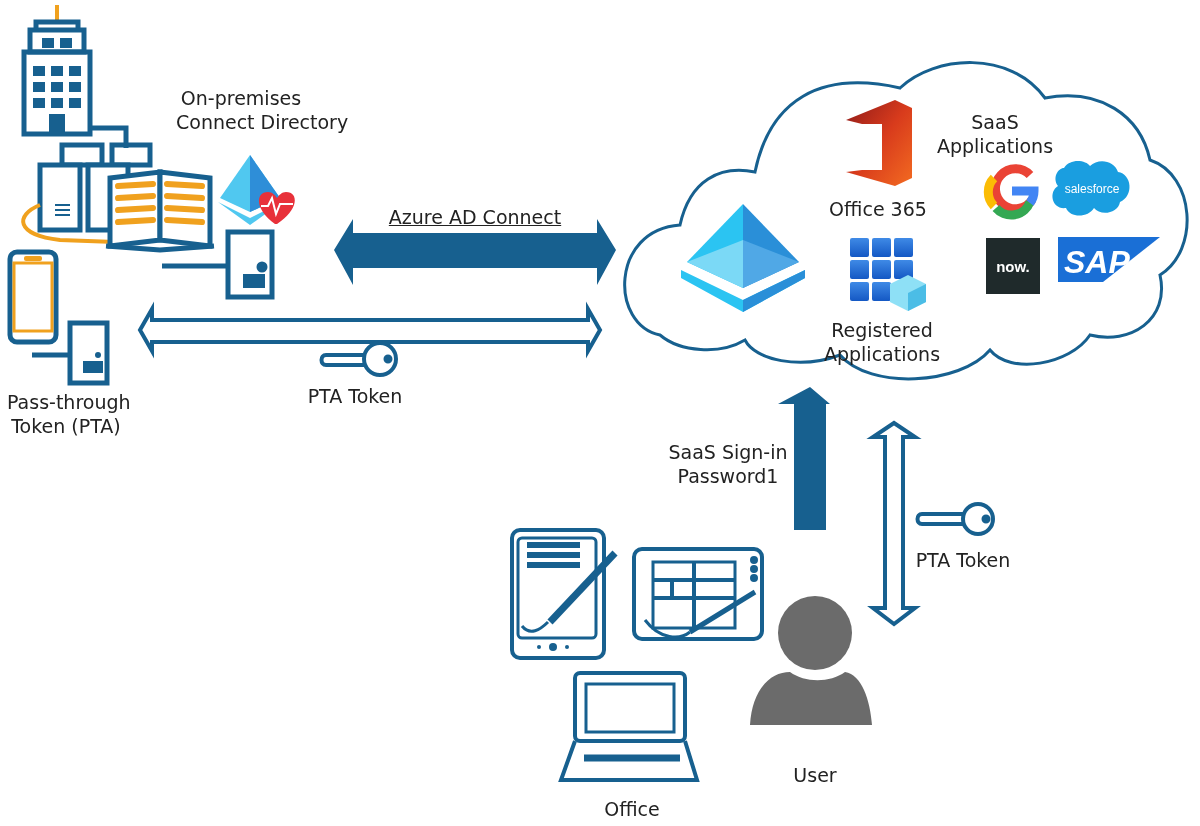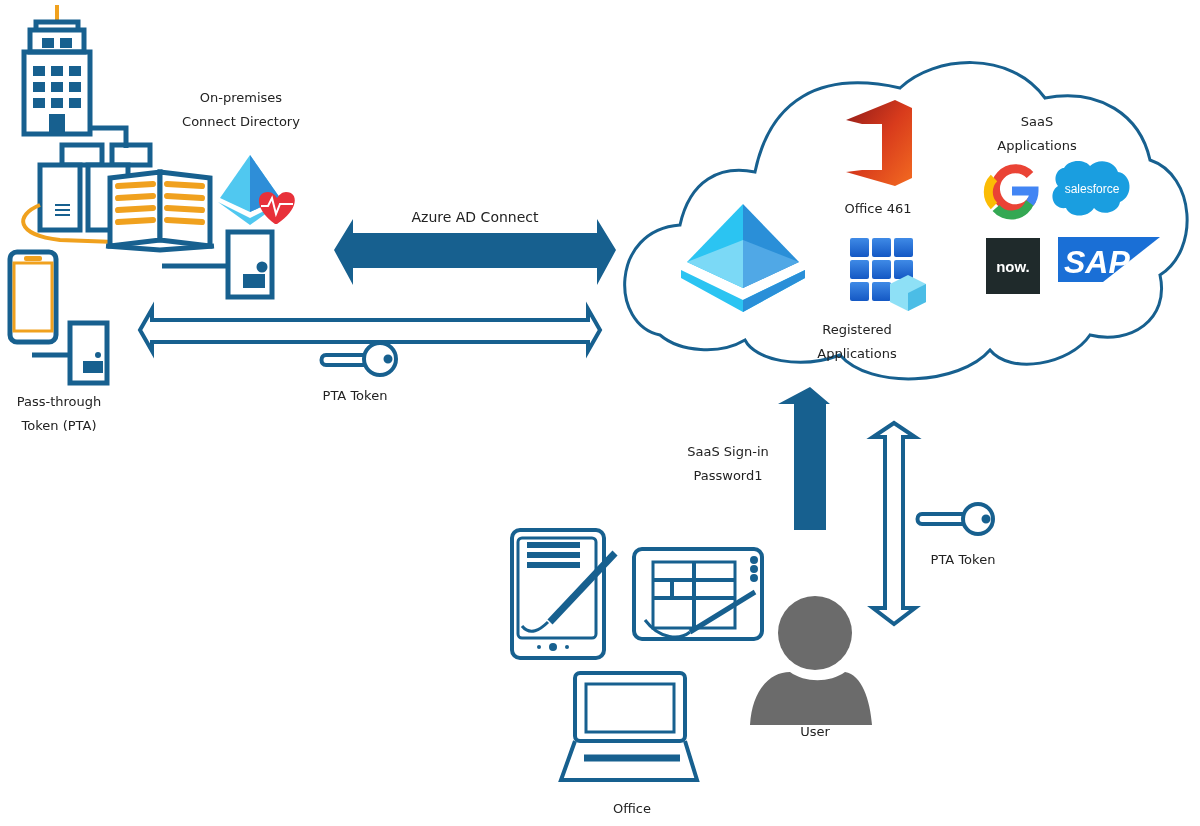--- a/index.html
+++ b/index.html
@@ -1,20 +1,20 @@
 <!DOCTYPE html>
 <html><head>
 <meta charset="utf-8">
 <style>
   html, body { margin:0; padding:0; background:#ffffff; }
   body { width:1200px; height:826px; position:relative; overflow:hidden;
          font-family:"DejaVu Sans", sans-serif; color:#1a1a1a; }
   svg.stage { position:absolute; left:0; top:0; }
-  .lbl { position:absolute; font-size:13px; line-height:24px; text-align:center; white-space:nowrap; color:#222; }
-  .lbl.big { font-size:14px; }
+  .lbl { position:absolute; font-size:19px; line-height:24px; text-align:center; white-space:nowrap; color:#222; }
+  .lbl.big { font-size:19px;text-decoration:underline; }
 </style>
 </head>
 <body>
 
 <svg class="stage" width="1200" height="826" viewBox="0 0 1200 826">
   <defs>
     <linearGradient id="gOffice" x1="0" y1="0" x2="1" y2="1">
       <stop offset="0" stop-color="#8e1a1a"></stop>
       <stop offset="0.5" stop-color="#d83b1c"></stop>
       <stop offset="1" stop-color="#f36b21"></stop>
@@ -210,43 +210,43 @@
     <circle cx="815" cy="633" r="37"></circle>
     <path d="M750 725 C 752 690, 770 672, 790 672 C 805 683, 830 683, 845 672 C 862 675, 870 700, 872 725 Z"></path>
   </g>
 </svg>
 
 <div class="lbl" style="left:176px; top:86px; width:130px;">
   <div>On-premises</div>
   <div>Connect Directory</div>
 </div>
 
-<div class="lbl" style="left:0px; top:390px; width:118px;">
+<div class="lbl" style="left:7px; top:390px; width:118px;">
   <div>Pass-through</div>
   <div>Token (PTA)</div>
 </div>
 
 <div class="lbl big" style="left:370px; top:205px; width:210px;">Azure AD Connect</div>
 
 <div class="lbl" style="left:300px; top:384px; width:110px;">PTA Token</div>
 
-<div class="lbl" style="left:822px; top:197px; width:112px;">Office 461</div>
-
-<div class="lbl" style="left:972px; top:110px; width:130px;">
+<div class="lbl" style="left:822px; top:197px; width:112px;">Office 365</div>
+
+<div class="lbl" style="left:930px; top:110px; width:130px;">
   <div>SaaS</div>
   <div>Applications</div>
 </div>
 
-<div class="lbl" style="left:792px; top:318px; width:130px;">
+<div class="lbl" style="left:817px; top:318px; width:130px;">
   <div>Registered</div>
   <div>Applications</div>
 </div>
 
 <div class="lbl" style="left:668px; top:440px; width:120px;">
   <div>SaaS Sign-in</div>
   <div>Password1</div>
 </div>
 
 <div class="lbl" style="left:908px; top:548px; width:110px;">PTA Token</div>
 
-<div class="lbl" style="left:780px; top:720px; width:70px;">User</div>
+<div class="lbl" style="left:780px; top:763px; width:70px;">User</div>
 
 <div class="lbl" style="left:590px; top:797px; width:84px;">Office</div>
 
 </body></html>

